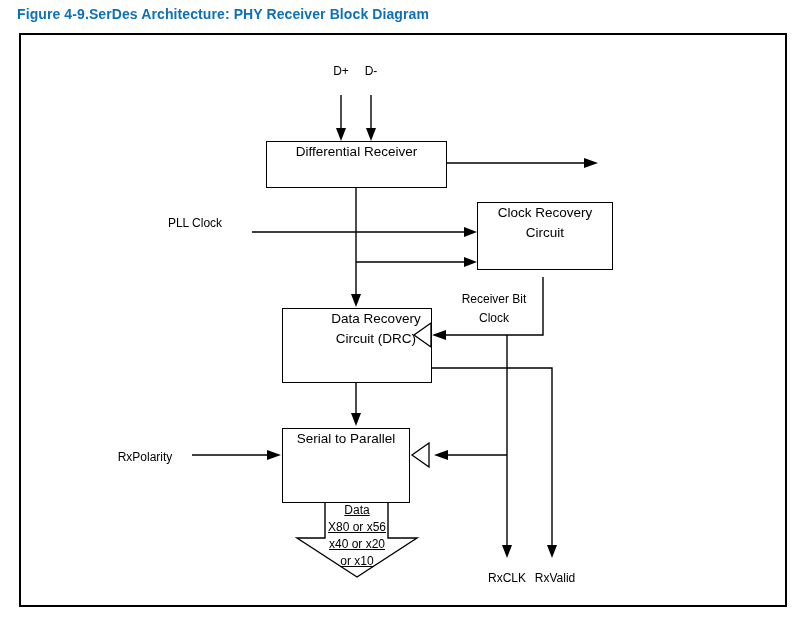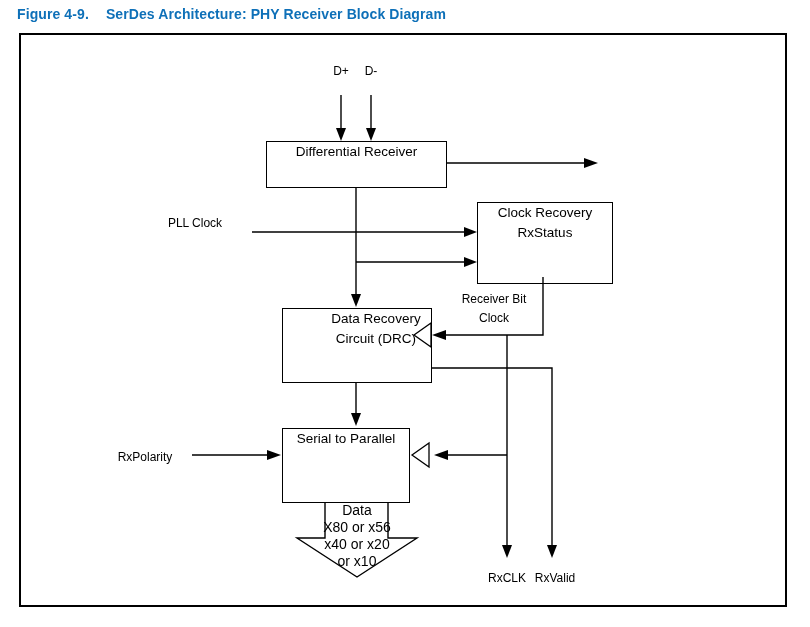--- a/index.html
+++ b/index.html
@@ -6,35 +6,35 @@
   #canvas{
     position:relative;width:810px;height:627px;background:#ffffff;
     font-family:"Liberation Sans","DejaVu Sans",sans-serif;color:#000;
     overflow:hidden;
   }
   .fig-title{
     position:absolute;left:17px;top:6px;
     font-size:14px;font-weight:bold;color:#0e70b8;white-space:nowrap;
     letter-spacing:0.1px;
   }
-  .fig-title .t2{margin-left:17px;}
+  .fig-title .t2{}
   .frame{
     position:absolute;left:19px;top:33px;width:768px;height:574px;
     box-sizing:border-box;border:2px solid #000;background:#fff;
   }
   .block{
     position:absolute;box-sizing:border-box;border:1.5px solid #000;background:#fff;
     display:flex;align-items:flex-start;justify-content:center;text-align:center;
     font-size:13.5px;line-height:20px;z-index:2;
   }
   .wlabel{
     position:absolute;font-size:12px;line-height:18px;text-align:center;z-index:1;
     white-space:nowrap;
   }
-  .small{font-size:14px;line-height:17px;}
+  .small{font-size:12px;line-height:17px;text-decoration:underline;}
   #wires{
     position:absolute;left:0;top:0;width:810px;height:627px;z-index:3;
     pointer-events:none;
   }
   #wires path{stroke:#000;stroke-width:1.4;fill:none;}
   #wires polygon.head{fill:#000;stroke:none;}
   #wires polygon.notch{fill:#fff;stroke:#000;stroke-width:1.3;}
 </style>
 </head>
 <body>
@@ -67,24 +67,24 @@
     <div>or x10</div>
   </div>
 
   <div class="wlabel" style="left:478px;top:569px;width:58px;">RxCLK</div>
   <div class="wlabel" style="left:522px;top:569px;width:66px;">RxValid</div>
 
   <div class="block" style="left:266px;top:141px;width:181px;height:47px;">
     <span>Differential Receiver</span>
   </div>
 
-  <div class="block" style="left:477px;top:202px;width:136px;height:82px;">
+  <div class="block" style="left:477px;top:202px;width:136px;height:68px;">
     <span>
       <span>Clock Recovery</span><br>
-      <span>RxStatus</span>
+      <span>Circuit</span>
     </span>
   </div>
 
   <div class="block" style="left:282px;top:308px;width:150px;height:75px;padding-left:38px;">
     <span>
       <span>Data Recovery</span><br>
       <span>Circuit (DRC)</span>
     </span>
   </div>
 

